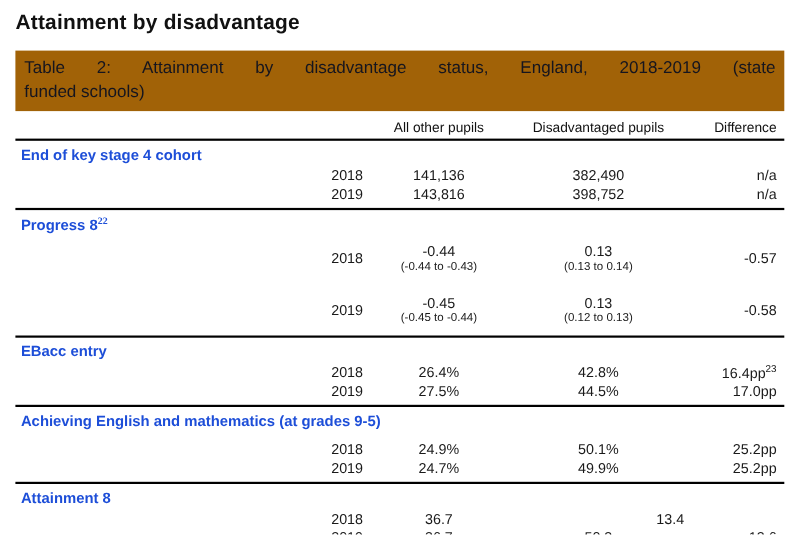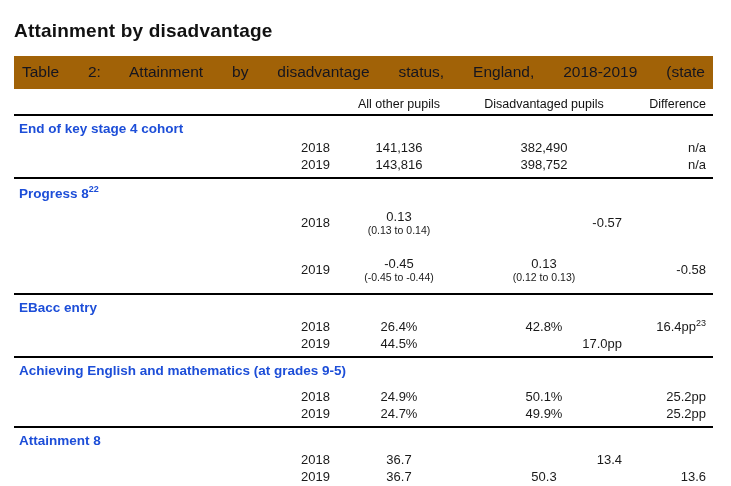--- a/index.html
+++ b/index.html
@@ -11,21 +11,21 @@
     height: 486px;
     overflow: hidden;
   }
   .page { padding: 8px 18px 0 14px; }
 
   .page-title {
     font-size: 19px;
     font-weight: bold;
     color: #111111;
     letter-spacing: 0.2px;
-    margin: 12px 0 14px 0;
+    margin: 2px 0 14px 0;
   }
 
   .caption {
     background: #a16207;
     padding: 5px 8px 6px 8px;
     font-size: 15.5px;
     line-height: 22px;
     color: #15151f;
     margin-bottom: 6px;
   }
@@ -43,21 +43,21 @@
   .col-header.diff { text-align: right; padding-right: 2px; }
 
   .section { border-top: 2px solid #000; padding: 2px 0 4px 0; }
   .section:last-child { border-bottom: 2px solid #000; padding-bottom: 5px; }
   .section-heading {
     font-weight: bold;
     font-size: 13.5px;
     color: #1d4ed8;
     padding: 3px 0 3px 5px;
   }
-  .section-heading sup { font-size: 9px; }
+  .section-heading sup { font-size: 9px; font-family: Liberation Serif, serif; }
   
   .section.gap-after-heading .section-heading { padding-bottom: 10px; }
 
   .data-row { min-height: 17px; font-size: 13px; }
   .data-row .year { text-align: right; padding-right: 4px; }
   .data-row .val { text-align: center; }
   .data-row .diff { text-align: right; padding-right: 2px; }
   .data-row .diff sup { font-size: 9px; }
 
   .data-row.tall { padding: 5px 0; }
@@ -71,20 +71,21 @@
 </style>
 </head>
 <body>
 
 <div class="page">
 
   <h1 class="page-title">Attainment by disadvantage</h1>
 
   <div class="caption">
     <div class="caption-line1">Table 2: Attainment by disadvantage status, England, 2018-2019 (state</div>
+    <div class="caption-line2">funded schools)</div>
   </div>
 
   <div>
     <div class="row thead">
       <div></div>
       <div></div>
       <div class="col-header">All other pupils</div>
       <div class="col-header">Disadvantaged pupils</div>
       <div class="col-header diff">Difference</div>
     </div>
@@ -104,20 +105,21 @@
             <div class="val">143,816</div>
             <div class="val">398,752</div>
             <div class="diff">n/a</div>
           </div>
         </div>
         <div class="section">
           <div class="section-heading">Progress 8<sup>22</sup></div>
           <div class="row data-row tall">
             <div></div>
             <div class="year">2018</div>
+            <div class="val">-0.44<span class="range">(-0.44 to -0.43)</span></div>
             <div class="val">0.13<span class="range">(0.13 to 0.14)</span></div>
             <div class="diff">-0.57</div>
           </div>
           <div class="row data-row tall">
             <div></div>
             <div class="year">2019</div>
             <div class="val">-0.45<span class="range">(-0.45 to -0.44)</span></div>
             <div class="val">0.13<span class="range">(0.12 to 0.13)</span></div>
             <div class="diff">-0.58</div>
           </div>
@@ -127,20 +129,21 @@
           <div class="row data-row">
             <div></div>
             <div class="year">2018</div>
             <div class="val">26.4%</div>
             <div class="val">42.8%</div>
             <div class="diff">16.4pp<sup>23</sup></div>
           </div>
           <div class="row data-row">
             <div></div>
             <div class="year">2019</div>
+            <div class="val">27.5%</div>
             <div class="val">44.5%</div>
             <div class="diff">17.0pp</div>
           </div>
         </div>
         <div class="section gap-after-heading">
           <div class="section-heading">Achieving English and mathematics (at grades 9-5)</div>
           <div class="row data-row">
             <div></div>
             <div class="year">2018</div>
             <div class="val">24.9%</div>

